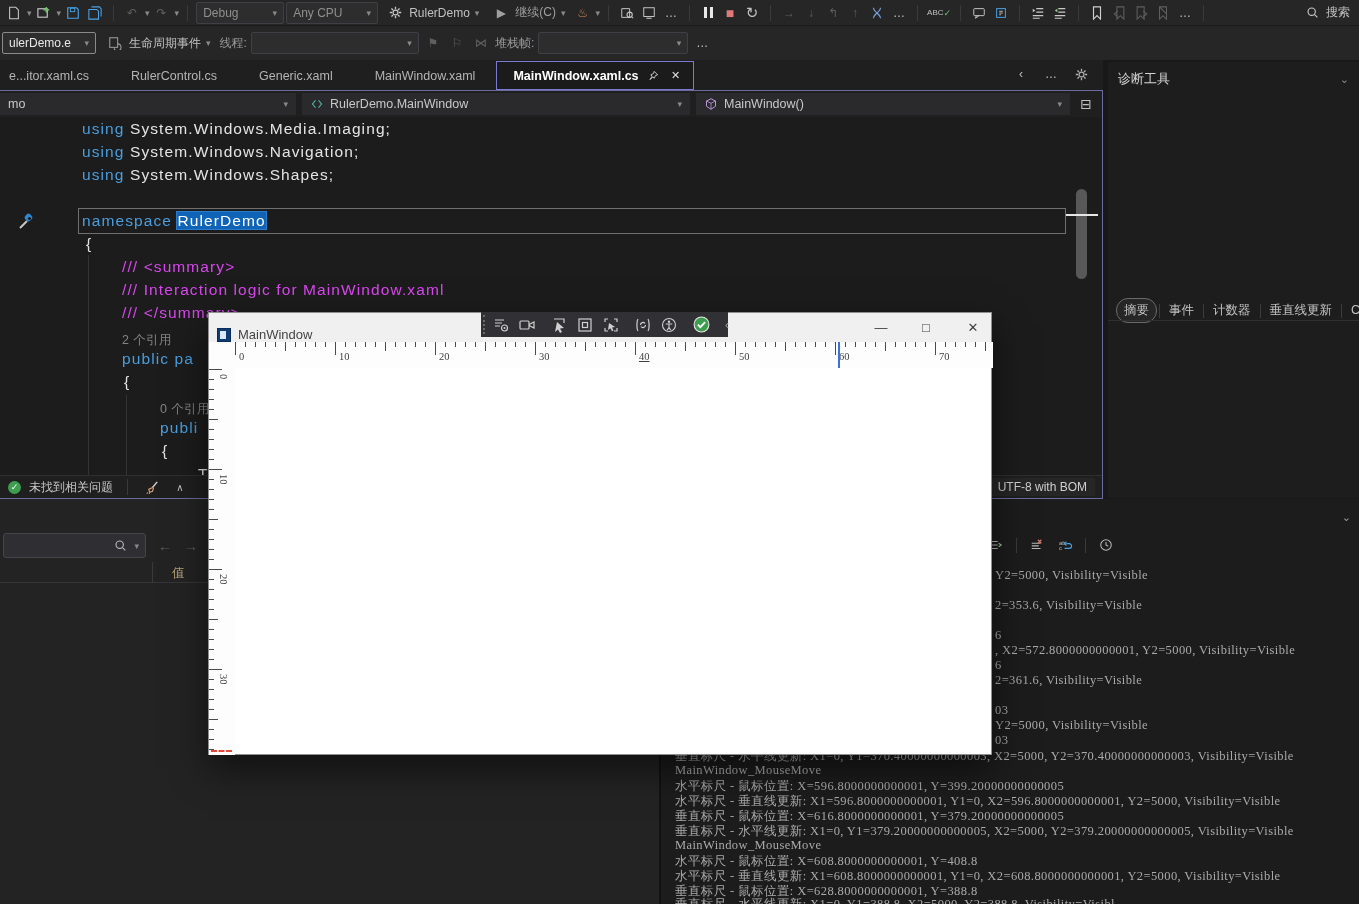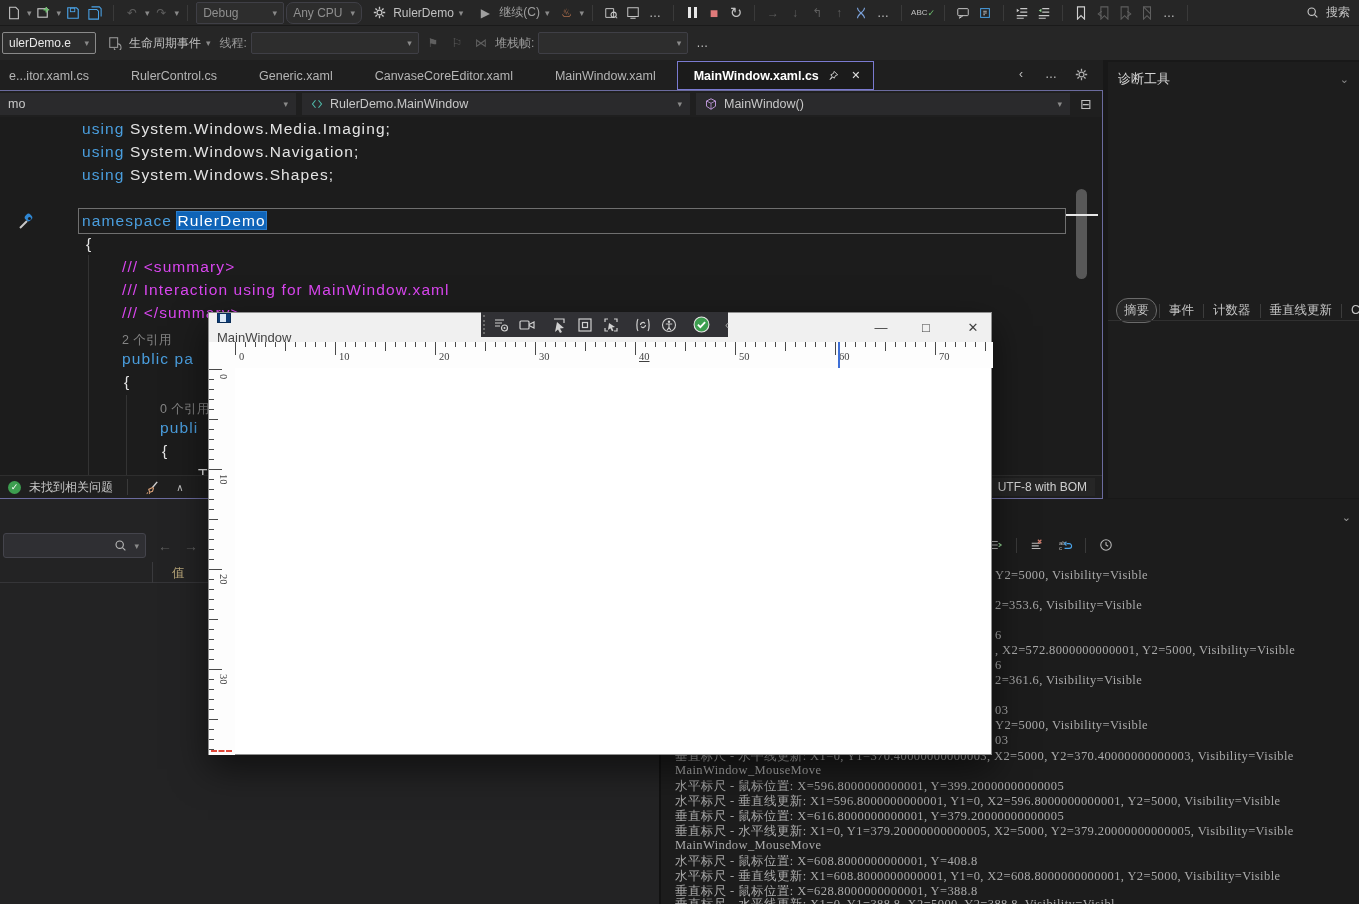--- a/index.html
+++ b/index.html
@@ -54,21 +54,21 @@
   
   .bl-panel{left:0;top:499px;width:659px;height:405px;background:#232324;overflow:hidden;}
   .searchbox{position:absolute;left:3px;top:34px;width:143px;height:25px;background:#2f2f33;border:1px solid #44444c;border-radius:3px;display:flex;align-items:center;justify-content:flex-end;padding:0 6px;gap:5px;}
   .col-hdr{position:absolute;left:0px;top:63px;width:659px;height:21px;border-bottom:1px solid #353538;color:#b9a77a;font-size:12.5px;}
   .bdivider{left:659px;top:499px;width:2px;height:405px;background:#121212;}
   .out-panel{left:661px;top:499px;width:698px;height:405px;background:#1c1c1c;overflow:hidden;}
   .out-line{position:absolute;white-space:pre;font-family:"Liberation Serif","DejaVu Serif",serif;font-size:12.5px;letter-spacing:0.4px;color:#aaaaaa;}
   .out-tools{position:absolute;left:325px;top:36px;display:flex;align-items:center;gap:8px;color:#b8b8b8;}
   
   .fwin{left:208px;top:312px;width:784px;height:443px;background:#ffffff;border:1px solid #8f8f8f;box-shadow:0 14px 34px rgba(0,0,0,0.55);z-index:10;}
-  .fwin-title{position:absolute;left:0;top:0;width:100%;height:29px;background:#f0f0f0;display:flex;align-items:flex-start;padding:0 8px;gap:7px;flex-direction:column;}
+  .fwin-title{position:absolute;left:0;top:0;width:100%;height:29px;background:#f0f0f0;display:flex;align-items:flex-end;padding:0 8px;gap:7px;}
   .fwin-title .t{color:#444;font-size:13px;}
   .winbtn{position:absolute;top:0;width:34px;height:28px;display:flex;align-items:center;justify-content:center;color:#404040;font-size:13px;}
   .appicon{width:14px;height:14px;background:#0f3c74;border:1px solid #0a2c56;display:flex;align-items:center;justify-content:center;}
   .appicon i{display:block;width:6px;height:8px;background:#dce9f7;margin-right:3px;}
   .hruler{position:absolute;left:0;top:29px;width:784px;height:26px;background:#fdfdfd;}
   .vruler{position:absolute;left:0;top:55px;width:26px;height:387px;background:#fdfdfd;}
   .rtick{position:absolute;background:#4a4a4a;}
   .rlabel{position:absolute;font-family:"Liberation Serif","DejaVu Serif",serif;font-size:10.5px;color:#3f3f3f;}
   .rlabel.rot{transform:rotate(90deg);transform-origin:0 0;}
   .hmarker{position:absolute;top:29px;width:2px;height:26px;background:#3e6fd6;}
@@ -114,21 +114,21 @@
     <span class="sep"></span>
     <span class="ico dim">↶</span>
       <span class="chev">▾</span>
     <span class="ico dim">↷</span>
       <span class="chev">▾</span>
     <span class="sep"></span>
     <span class="ddl" style="width:88px;color:#8f8f8f;">
         <span>Debug</span>
         <span class="chev">▾</span>
       </span>
-    <span class="ddl" style="width:76px;color:#8f8f8f;border-radius:7px;">
+    <span class="ddl" style="width:92px;color:#8f8f8f;">
         <span>Any CPU</span>
         <span class="chev">▾</span>
       </span>
     <span class="btnlike">
       <span class="ico">
           <svg width="13" height="13" viewBox="0 0 16 16">
             <circle cx="8" cy="8" r="3" fill="none" stroke="#c8c8c8" stroke-width="1.4"></circle>
             <g stroke="#c8c8c8" stroke-width="1.6">
               <path d="M8 1v3M8 12v3M1 8h3M12 8h3M3 3l2 2M11 11l2 2M13 3l-2 2M5 11l-2 2"></path>
             </g>
@@ -276,23 +276,20 @@
 
   <div class="abs tabstrip">
     <div class="tab" style="margin-left:-12px;">
         <span>e...itor.xaml.cs</span>
       </div>
     <div class="tab">
         <span>RulerControl.cs</span>
       </div>
     <div class="tab">
         <span>Generic.xaml</span>
-      </div>
-    <div class="tab">
-        <span>CanvaseCoreEditor.xaml</span>
       </div>
     <div class="tab">
         <span>MainWindow.xaml</span>
       </div>
     <div class="tab active">
       <span style="font-weight:bold;">MainWindow.xaml.cs</span>
       <span class="ico" style="width:14px;height:14px;">
           <svg width="11" height="11" viewBox="0 0 16 16">
             <path d="M9 2l5 5-3 1-2 4-2-2-4 4 3-5-2-2 4-2z" fill="none" stroke="#d8d8d8" stroke-width="1.3"></path>
           </svg>
@@ -352,21 +349,21 @@
     <div class="abs rename-box" style="left:78px;top:91px;width:988px;height:26px;"></div>
     <div class="abs indent-guide" style="left:88px;top:138px;height:220px;"></div>
     <div class="abs indent-guide" style="left:126px;top:278px;height:80px;"></div>
     <div id="code-lines">
         <div class="code-line" style="top: 1px; left: 82px;"><span class="tk-k">using</span><span class="tk-p"> System.Windows.Media.Imaging;</span></div>
         <div class="code-line" style="top: 24px; left: 82px;"><span class="tk-k">using</span><span class="tk-p"> System.Windows.Navigation;</span></div>
         <div class="code-line" style="top: 47px; left: 82px;"><span class="tk-k">using</span><span class="tk-p"> System.Windows.Shapes;</span></div>
         <div class="code-line" style="top: 93px; left: 82px;"><span class="tk-k">namespace</span><span class="tk-p"> </span><span class="tk-sel">RulerDemo</span></div>
         <div class="code-line" style="top: 116px; left: 86px;"><span class="tk-p">{</span></div>
         <div class="code-line" style="top: 139px; left: 122px;"><span class="tk-c">/// &lt;summary&gt;</span></div>
-        <div class="code-line" style="top: 162px; left: 122px;"><span class="tk-c">/// Interaction using for MainWindow.xaml</span></div>
+        <div class="code-line" style="top: 162px; left: 122px;"><span class="tk-c">/// Interaction logic for MainWindow.xaml</span></div>
         <div class="code-line" style="top: 185px; left: 122px;"><span class="tk-c">/// &lt;/summary&gt;</span></div>
         <div class="code-line" style="top: 211px; left: 122px;"><span class="tk-lens">2 个引用</span></div>
         <div class="code-line" style="top: 231px; left: 122px;"><span class="tk-k">public pa</span></div>
         <div class="code-line" style="top: 254px; left: 124px;"><span class="tk-p">{</span></div>
         <div class="code-line" style="top: 280px; left: 160px;"><span class="tk-lens">0 个引用</span></div>
         <div class="code-line" style="top: 300px; left: 160px;"><span class="tk-k">publi</span></div>
         <div class="code-line" style="top: 323px; left: 162px;"><span class="tk-p">{</span></div>
         <div class="code-line" style="top: 346px; left: 198px;"><span class="tk-p">T</span></div>
       </div>
     <div class="abs scroll-thumb" style="left:1076px;top:72px;height:90px;"></div>

